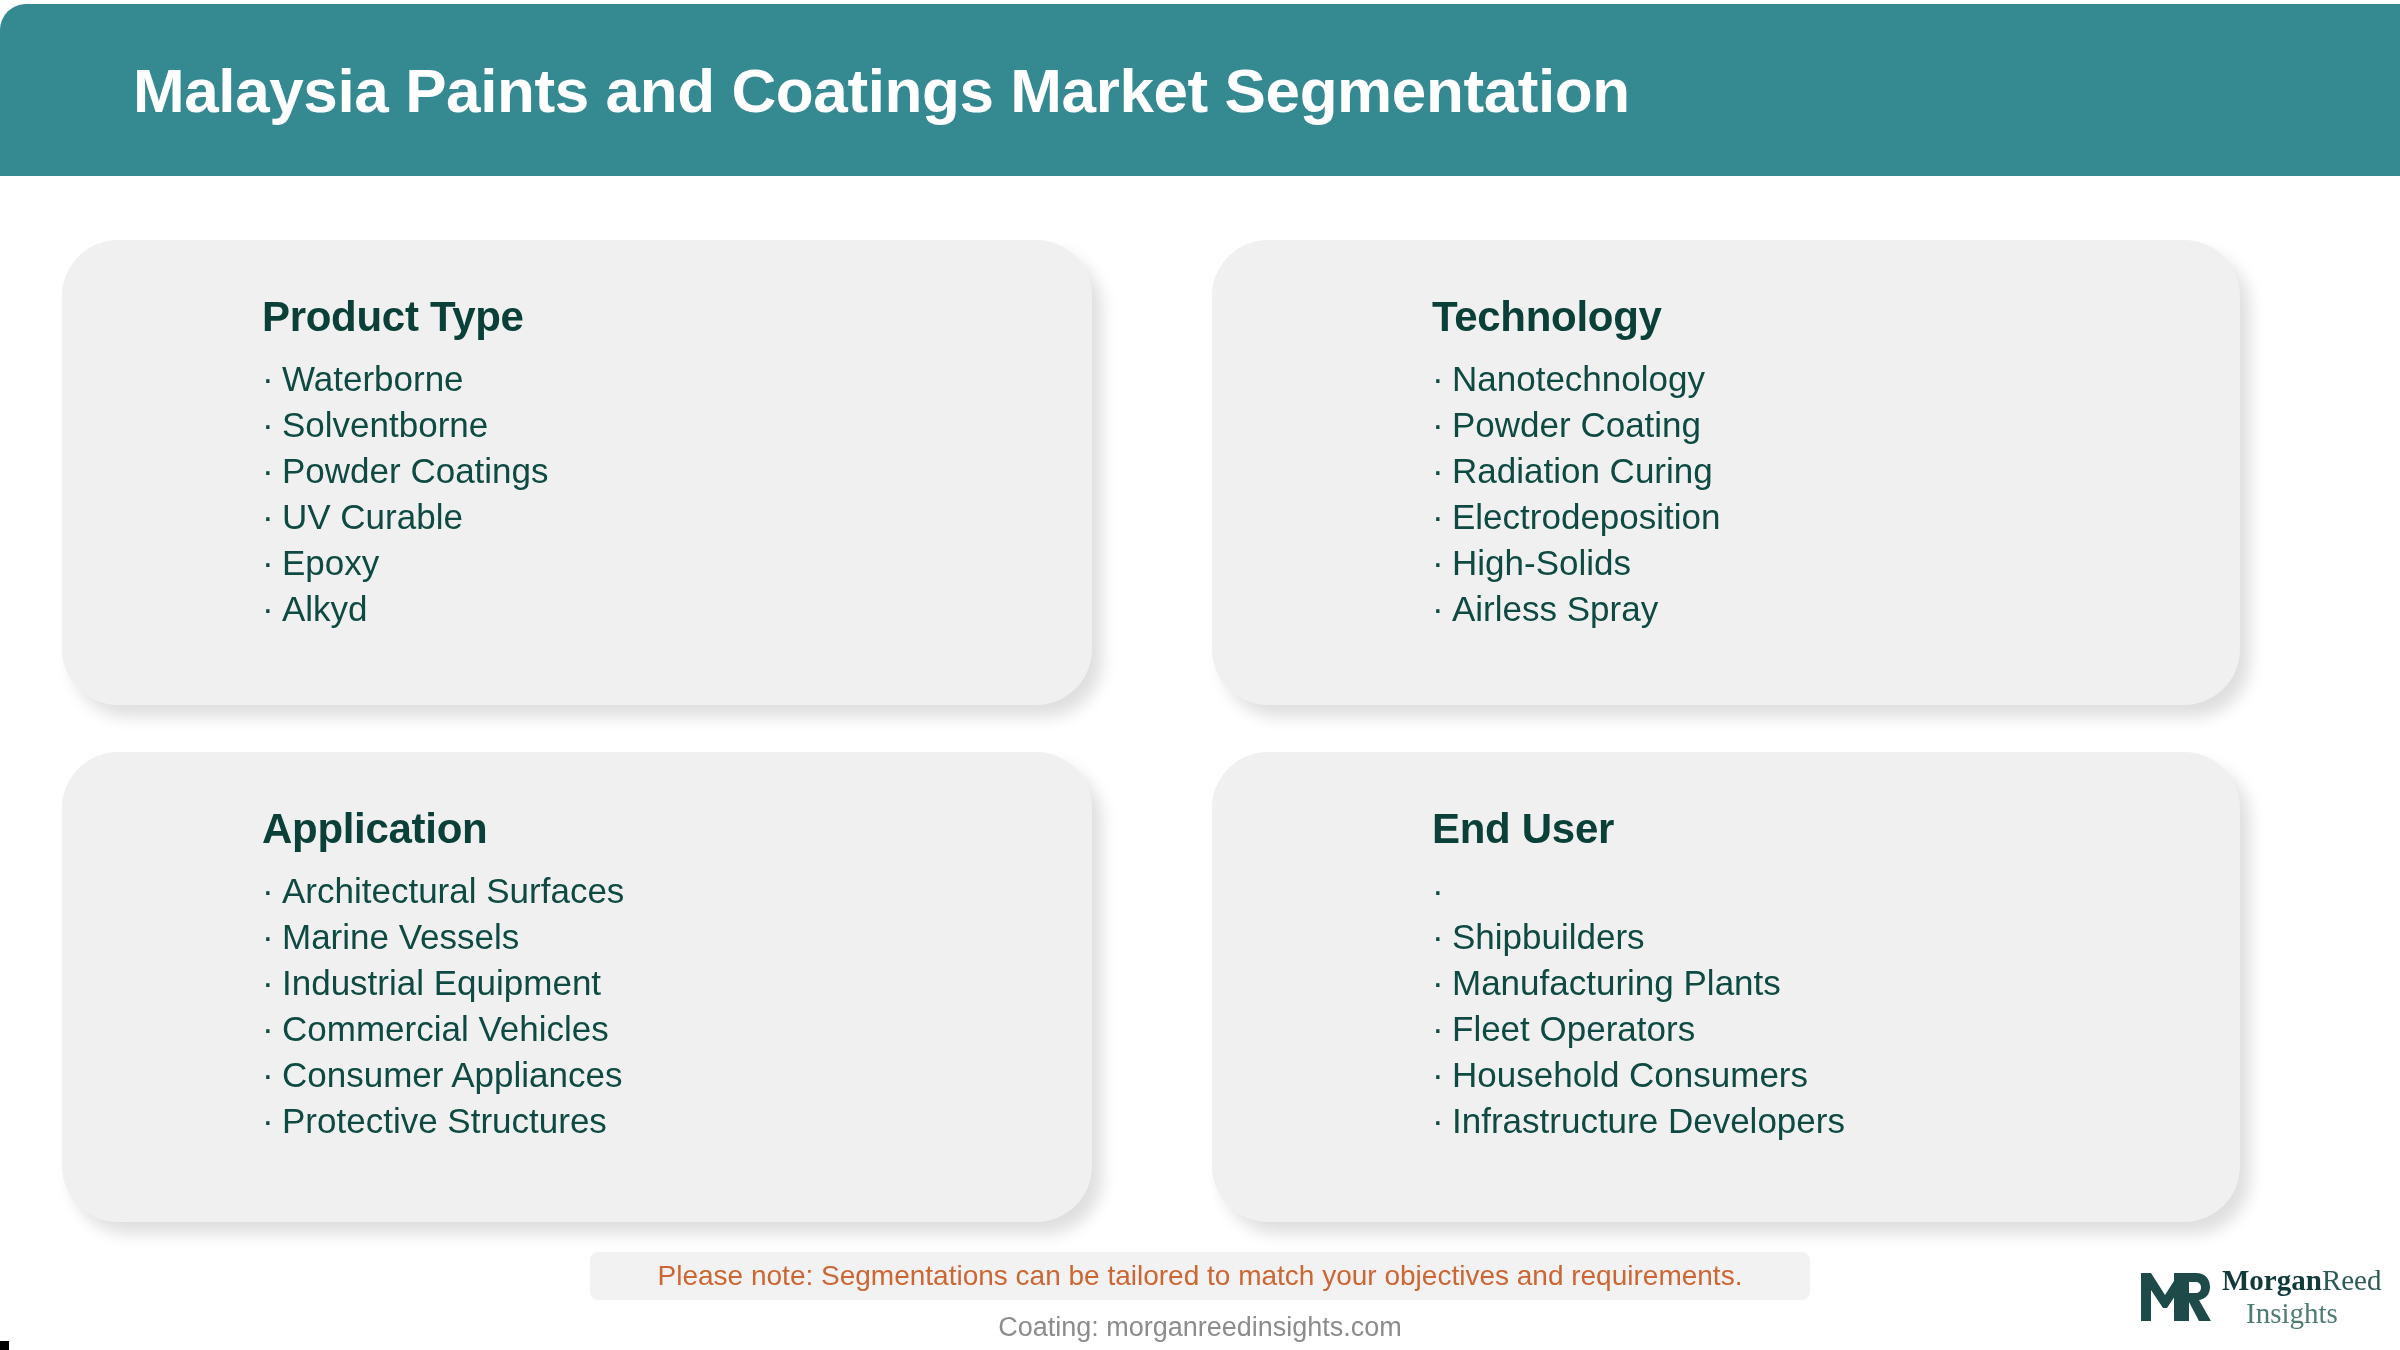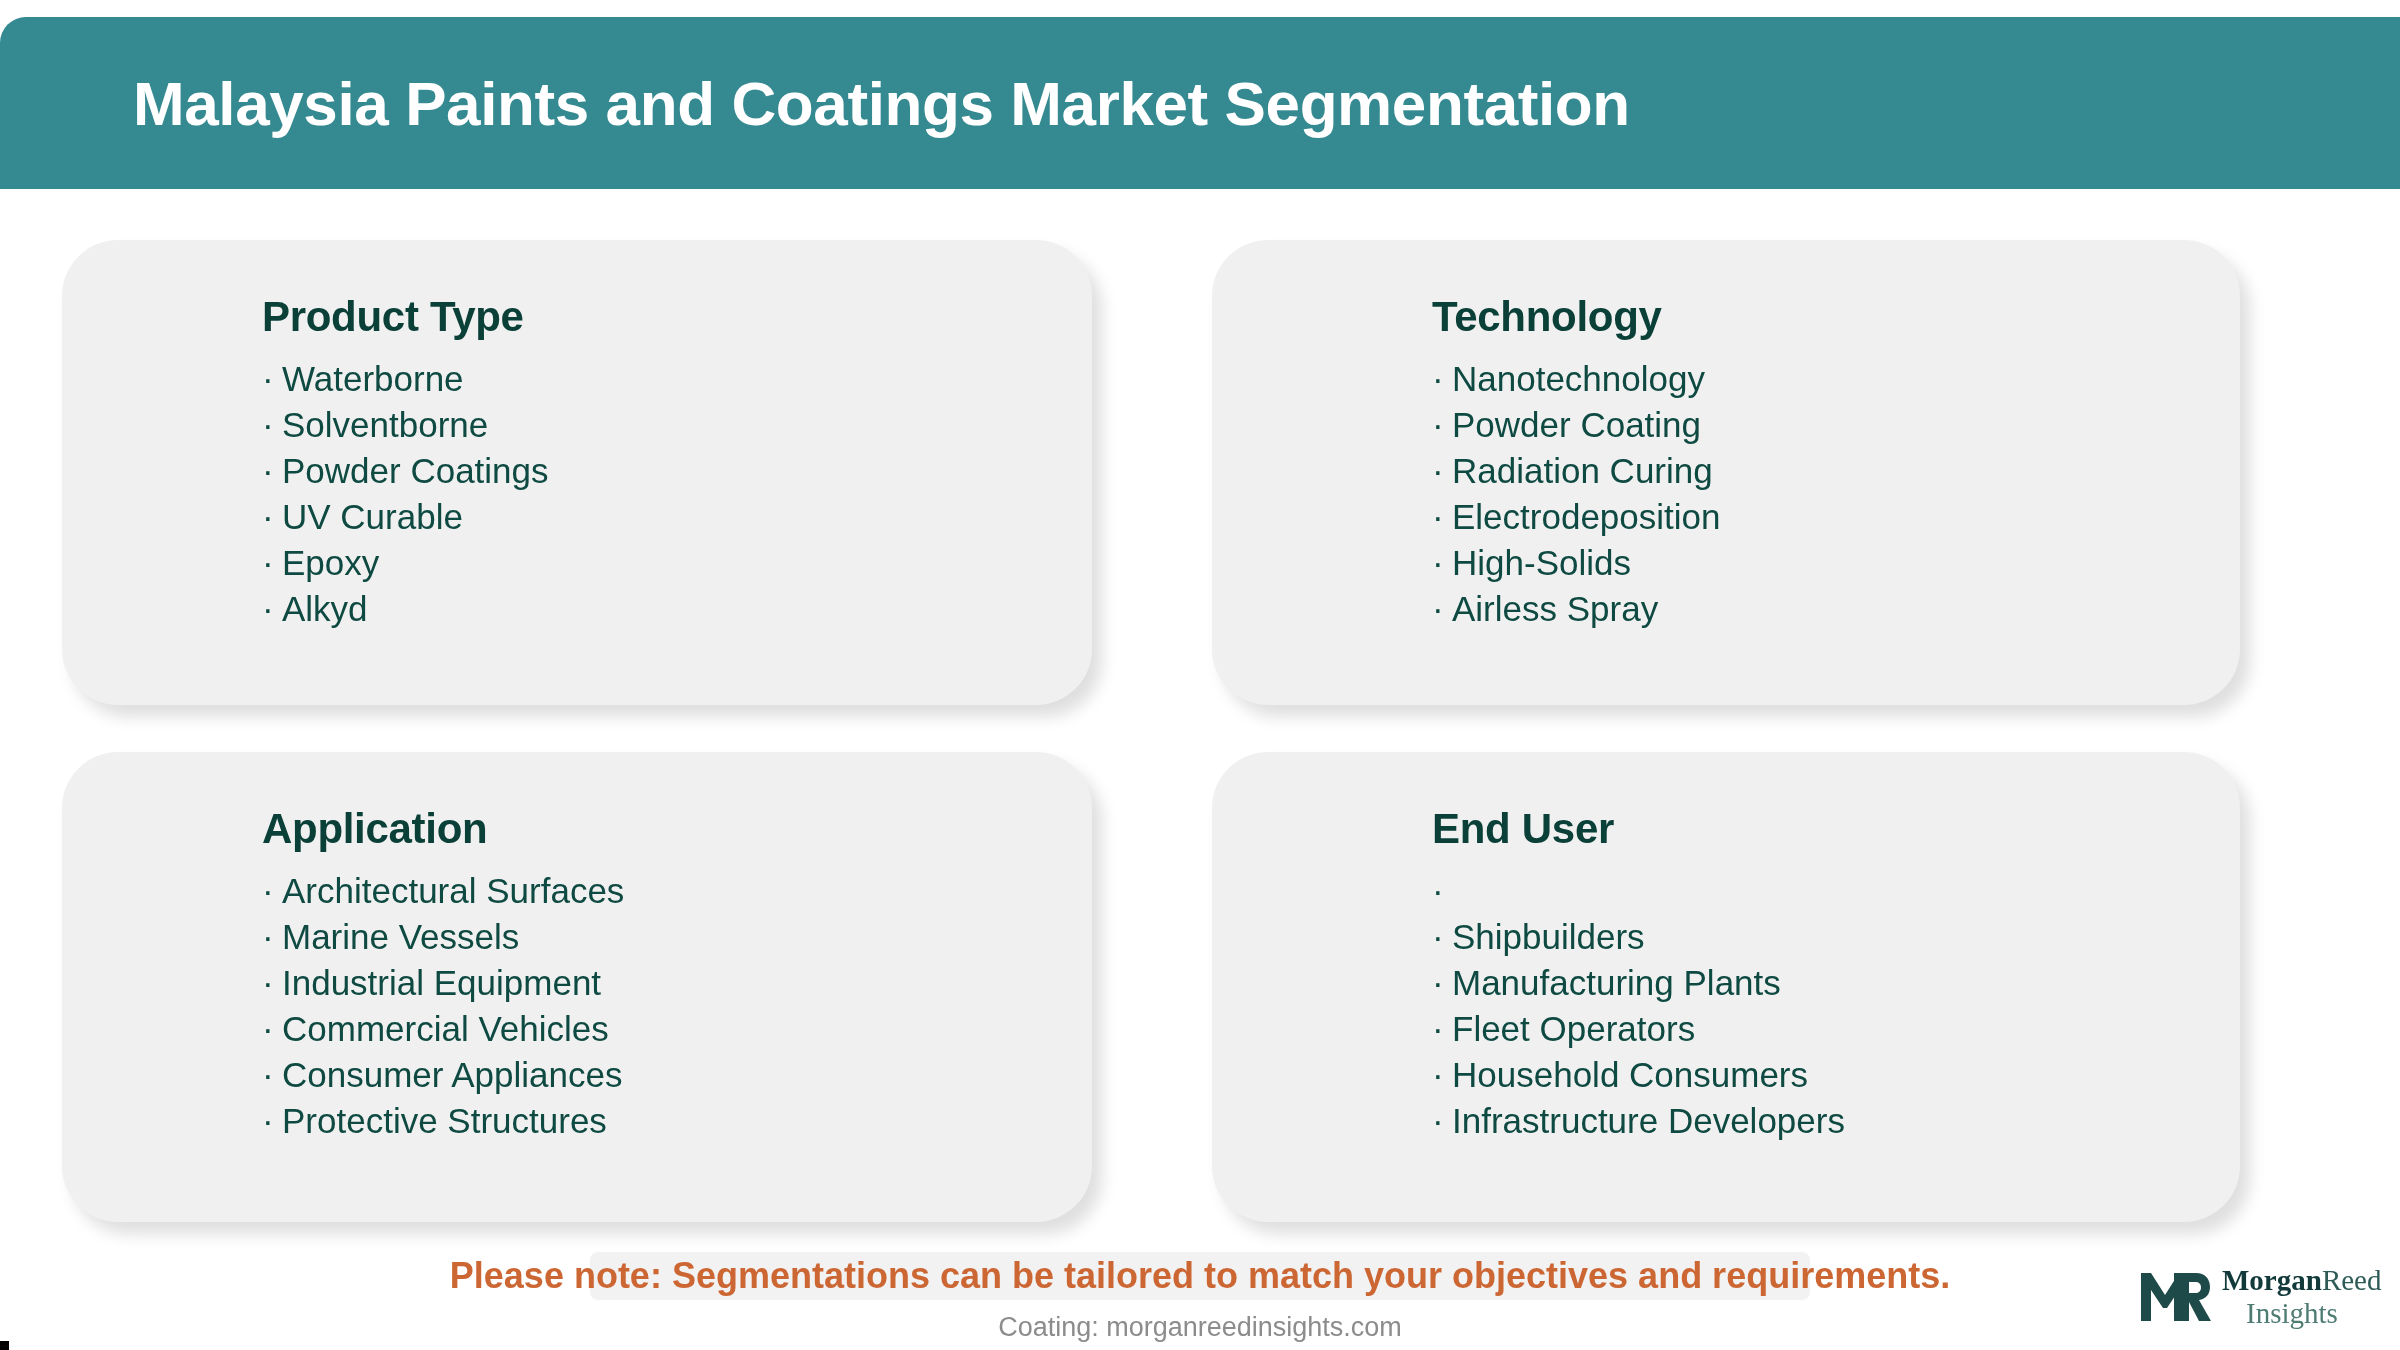--- a/index.html
+++ b/index.html
@@ -13,21 +13,21 @@
     position: relative;
     overflow: hidden;
     font-family: "Liberation Sans", sans-serif;
     -webkit-font-smoothing: antialiased;
   }
 
   
   .header-band {
     position: absolute;
     left: 0;
-    top: 17px;
+    top: 4px;
     width: 2400px;
     height: 172px;
     background: #358990;
     border-top-left-radius: 26px;
   }
   .header-title {
     position: absolute;
     left: 133px;
     top: 0;
     height: 172px;
@@ -118,22 +118,22 @@
     left: 590px;
     top: 10px;
     width: 1220px;
     height: 48px;
     background: #F2F2F2;
     border-radius: 8px;
     display: flex;
     align-items: center;
     justify-content: center;
     color: #CC6633;
-    font-size: 36px;
-    font-weight: 700;
+    font-size: 28px;
+    font-weight: 400;
     white-space: nowrap;
   }
   .source-line {
     position: absolute;
     left: 0;
     top: 70px;
     width: 2400px;
     text-align: center;
     color: #8C8C8C;
     font-size: 27px;

